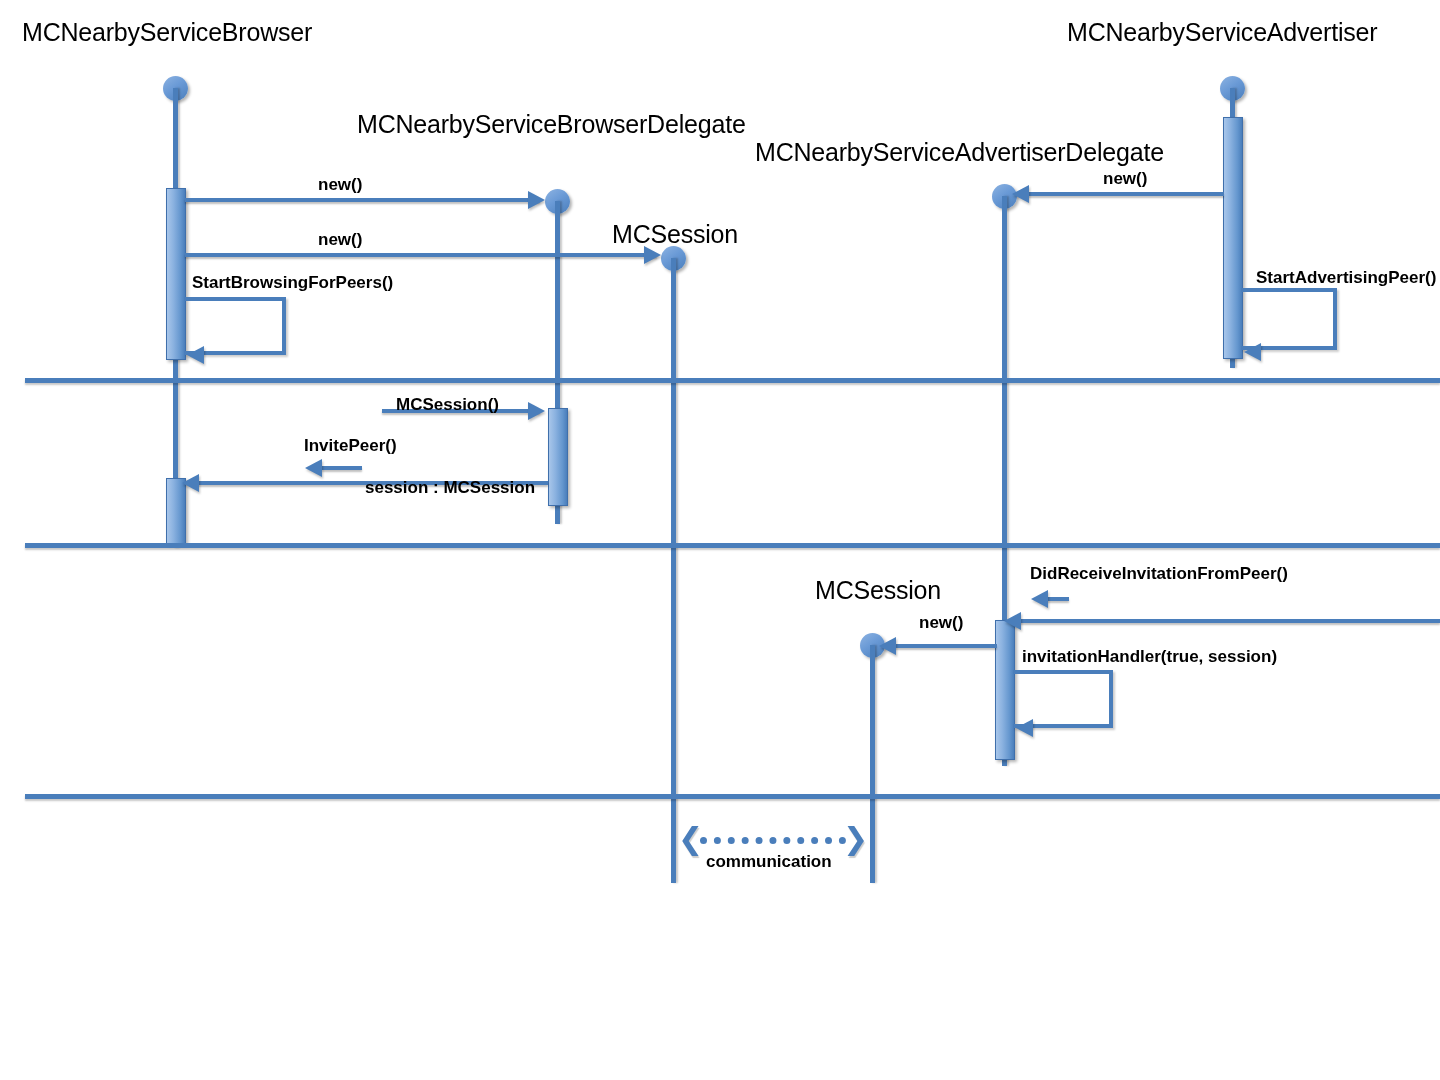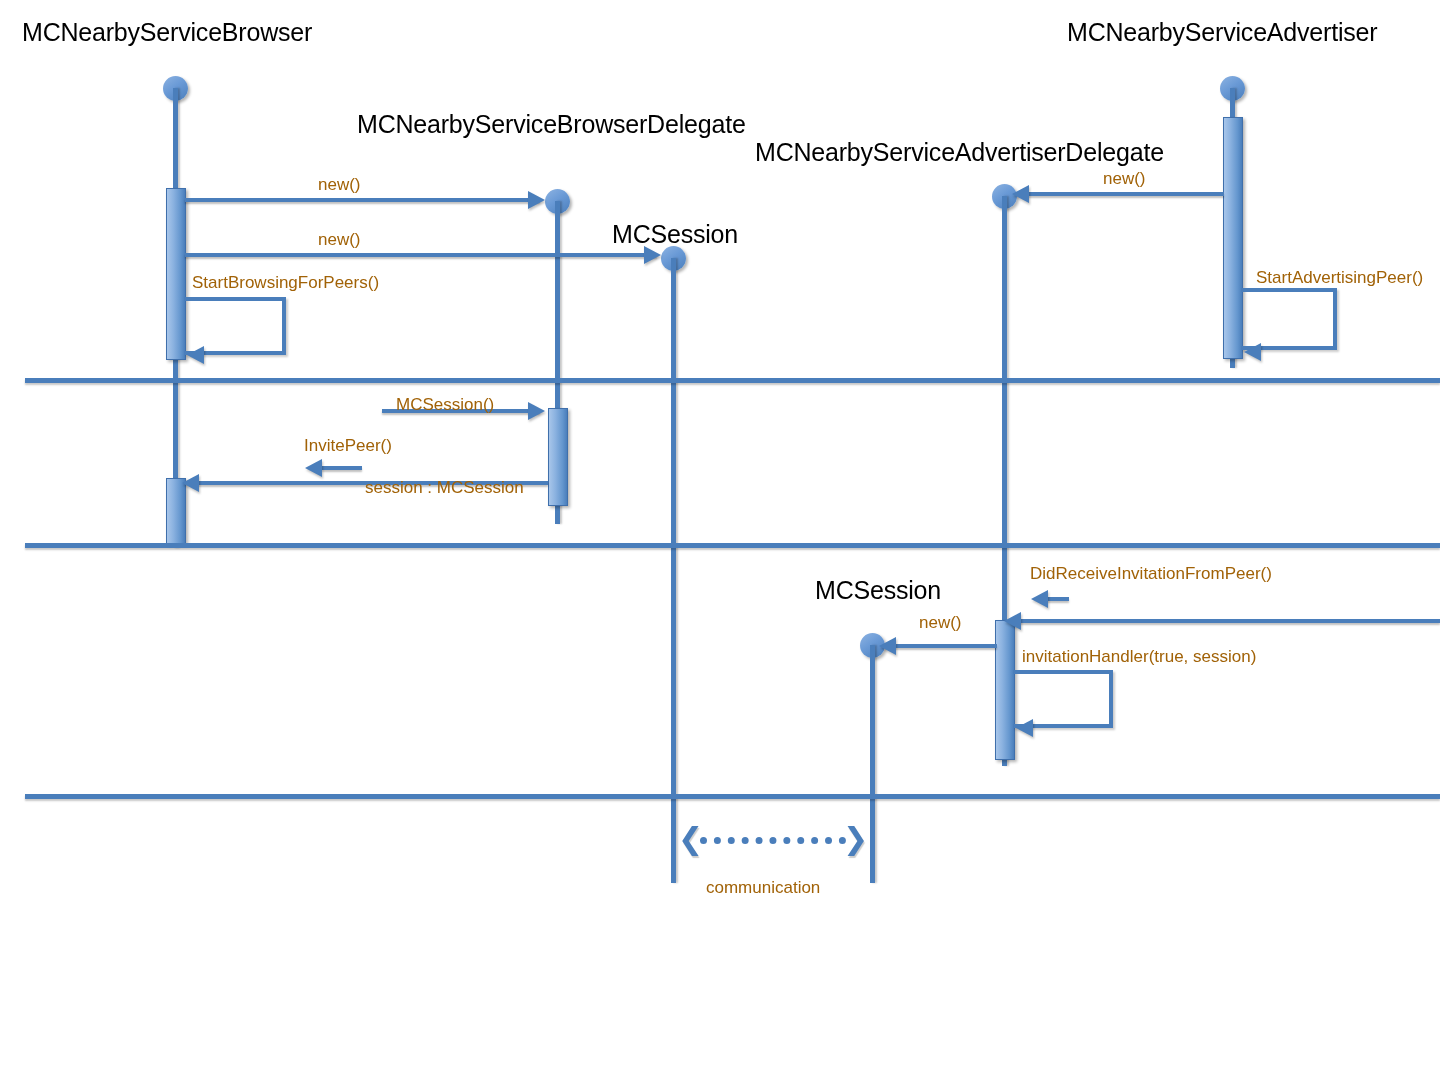--- a/index.html
+++ b/index.html
@@ -87,23 +87,24 @@
     font-size: 30px;
     color: #4A7EBB;
     font-weight: bold;
     line-height: 1;
     text-shadow: 1px 2px 1px rgba(0,0,0,0.2);
   }
   
   .msg-label {
     position: absolute;
     font-size: 17px;
-    color: #a16207;
+    color: #000000;
     white-space: nowrap;
     line-height: 1.15;
+    font-weight: bold;
   }
   
   .loop {
     position: absolute;
     border: 4px solid #4A7EBB;
     border-left: none;
     box-sizing: border-box;
     box-shadow: 2px 2px 2px rgba(0,0,0,0.2);
   }
   
@@ -201,15 +202,15 @@
   <div class="arrow-l" style="left:879px; top:637px;"></div>
   <div class="msg-label" style="left:919px; top:613px;">new()</div>
 
   <div class="loop" style="left:1013px; top:670px; width:100px; height:58px;"></div>
   <div class="arrow-l" style="left:1016px; top:719px;"></div>
   <div class="msg-label" style="left:1022px; top:647px;">invitationHandler(true, session)</div>
 
   <div class="dotted" style="left:700px; top:837px; width:146px;"></div>
   <div class="chev" style="left:678px; top:824px;">❮</div>
   <div class="chev" style="left:843px; top:824px;">❯</div>
-  <div class="msg-label" style="left:706px; top:878px;text-align:center;">communication</div>
+  <div class="msg-label" style="left:706px; top:852px;text-align:center;">communication</div>
 
 </div>
 
 </body></html>

